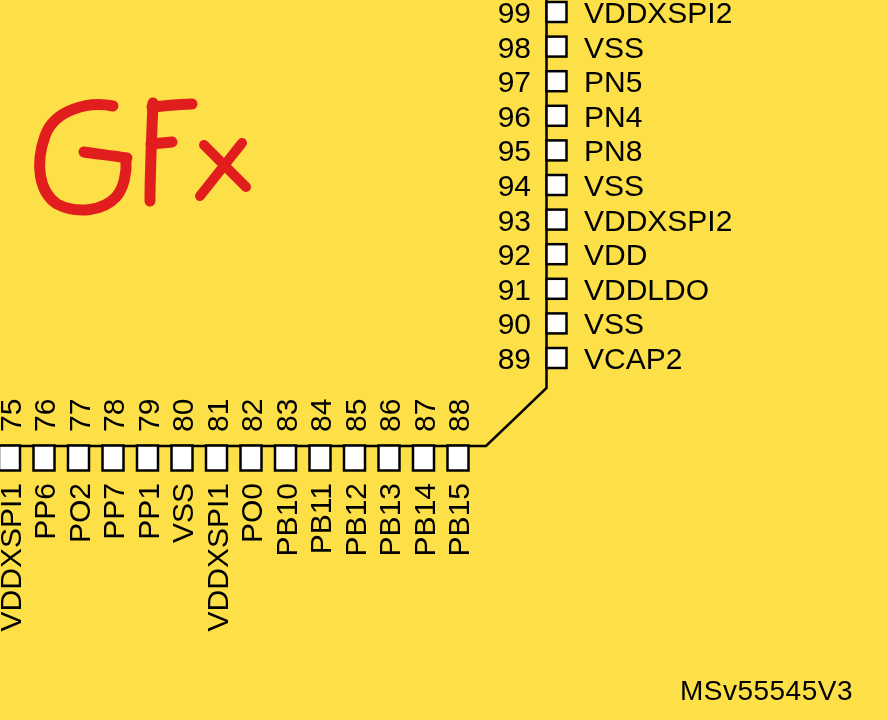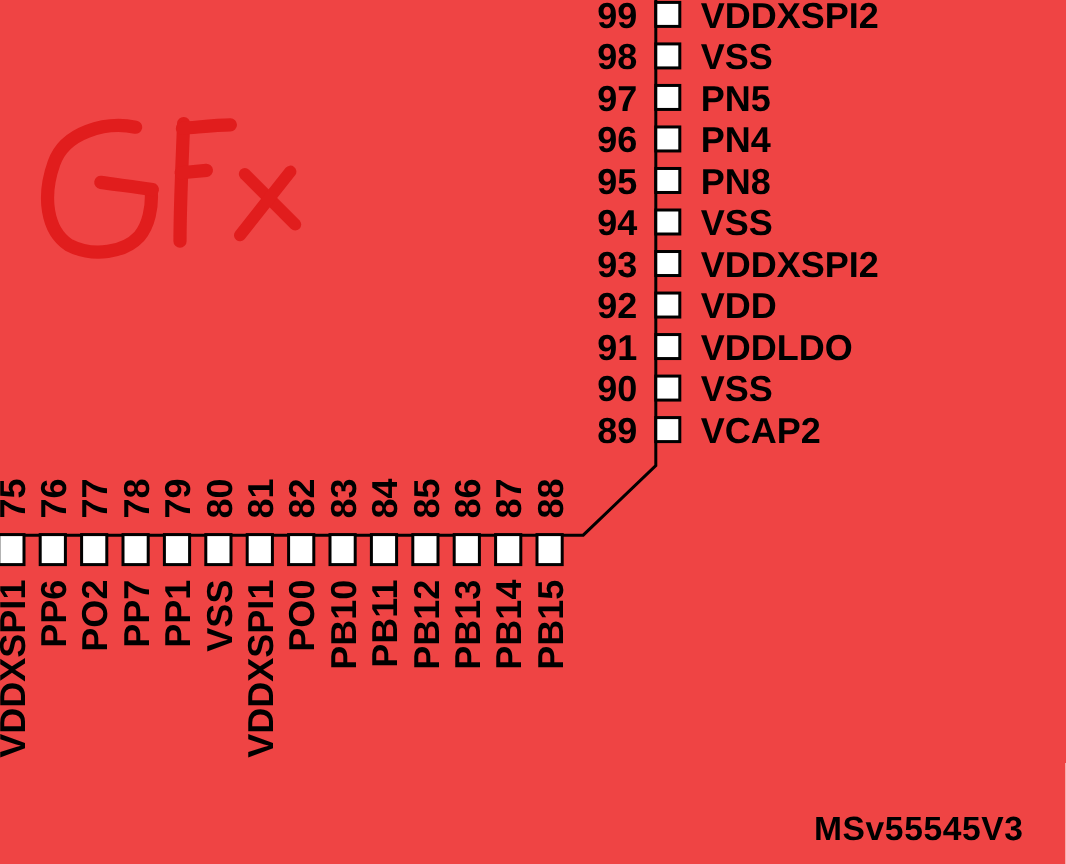--- a/index.html
+++ b/index.html
@@ -1,23 +1,22 @@
 <!DOCTYPE html>
 <html><head>
 <meta charset="utf-8">
 <style>
   html, body { margin: 0; padding: 0; background: #ffffff; }
   .stage {
     position: relative;
     width: 888px;
     height: 720px;
-    background: #ef4444;
+    background: #fde047;
     overflow: hidden;
     font-family: "Liberation Sans", sans-serif;
-    font-weight: bold;
   }
   svg text {
     font-family: "Liberation Sans", sans-serif;
     font-size: 30px;
     fill: #000000;
   }
   svg .num  { text-anchor: end; }
   svg .lbl  { text-anchor: start; }
   svg .bnum { text-anchor: start; }
   svg .blbl { text-anchor: end; }

